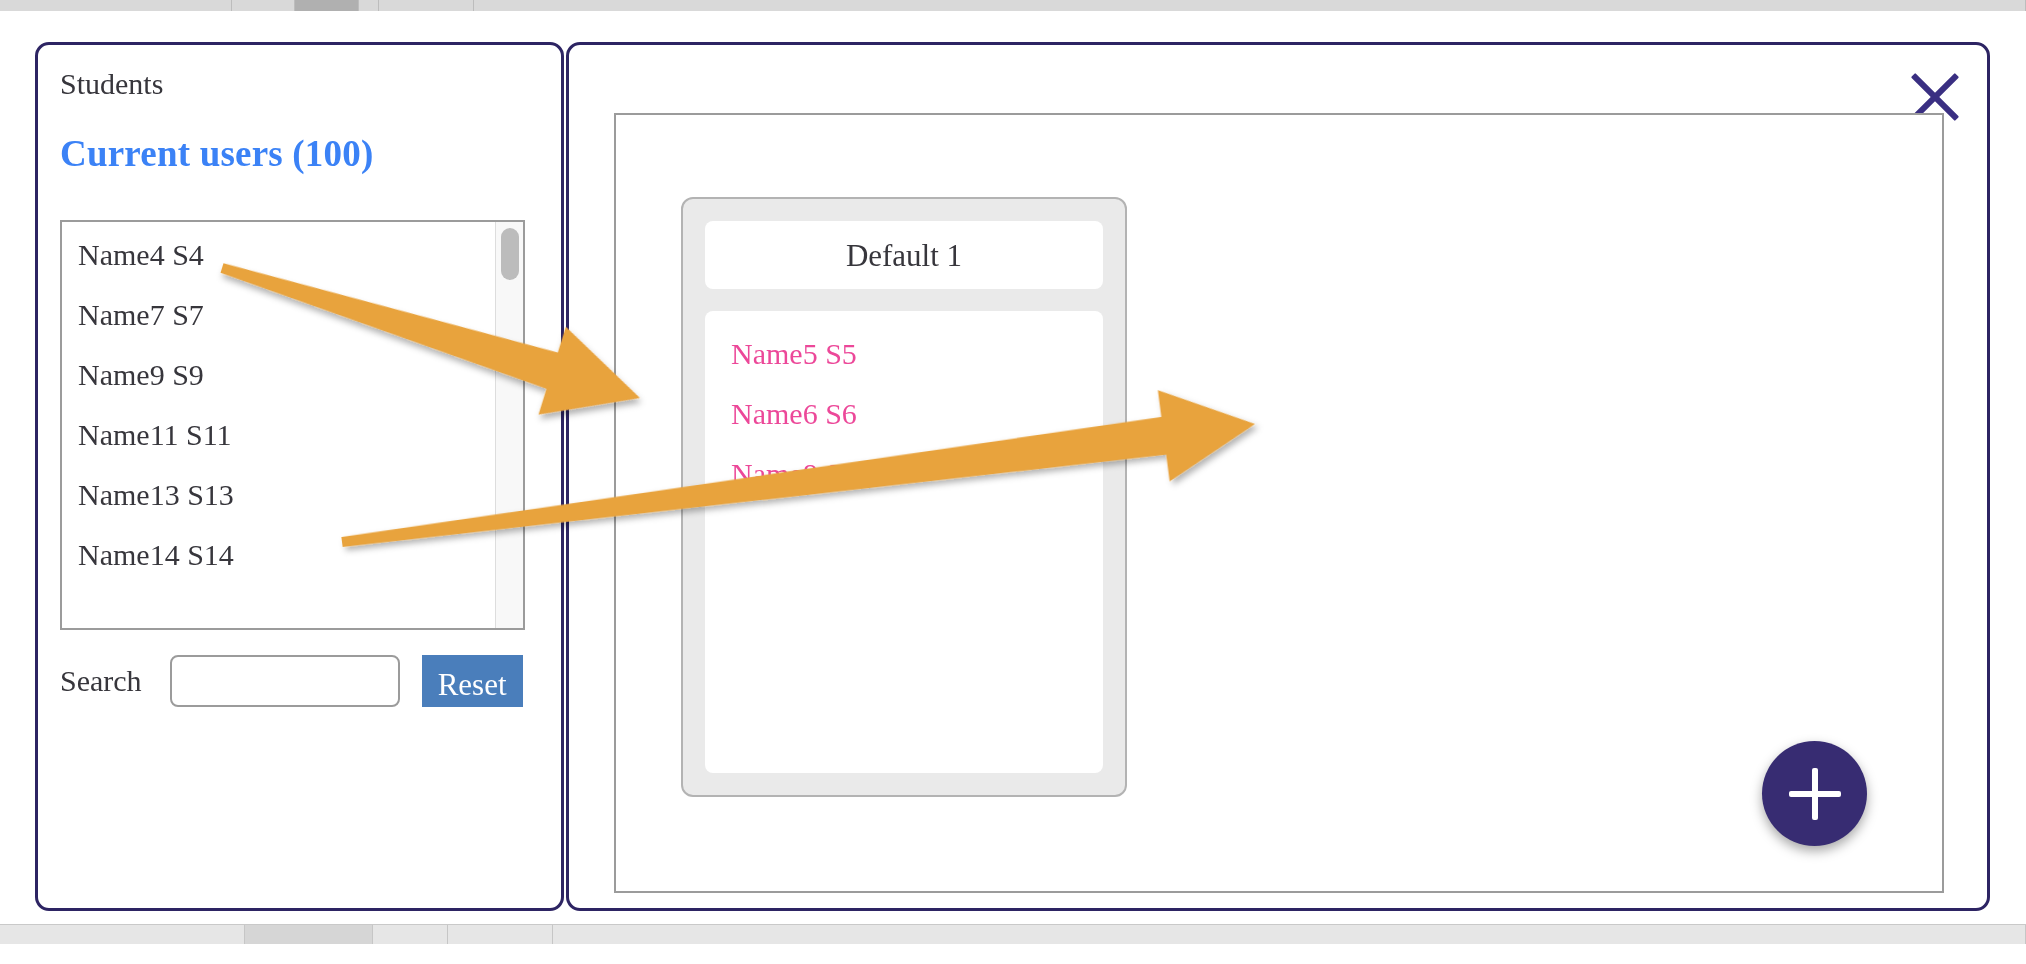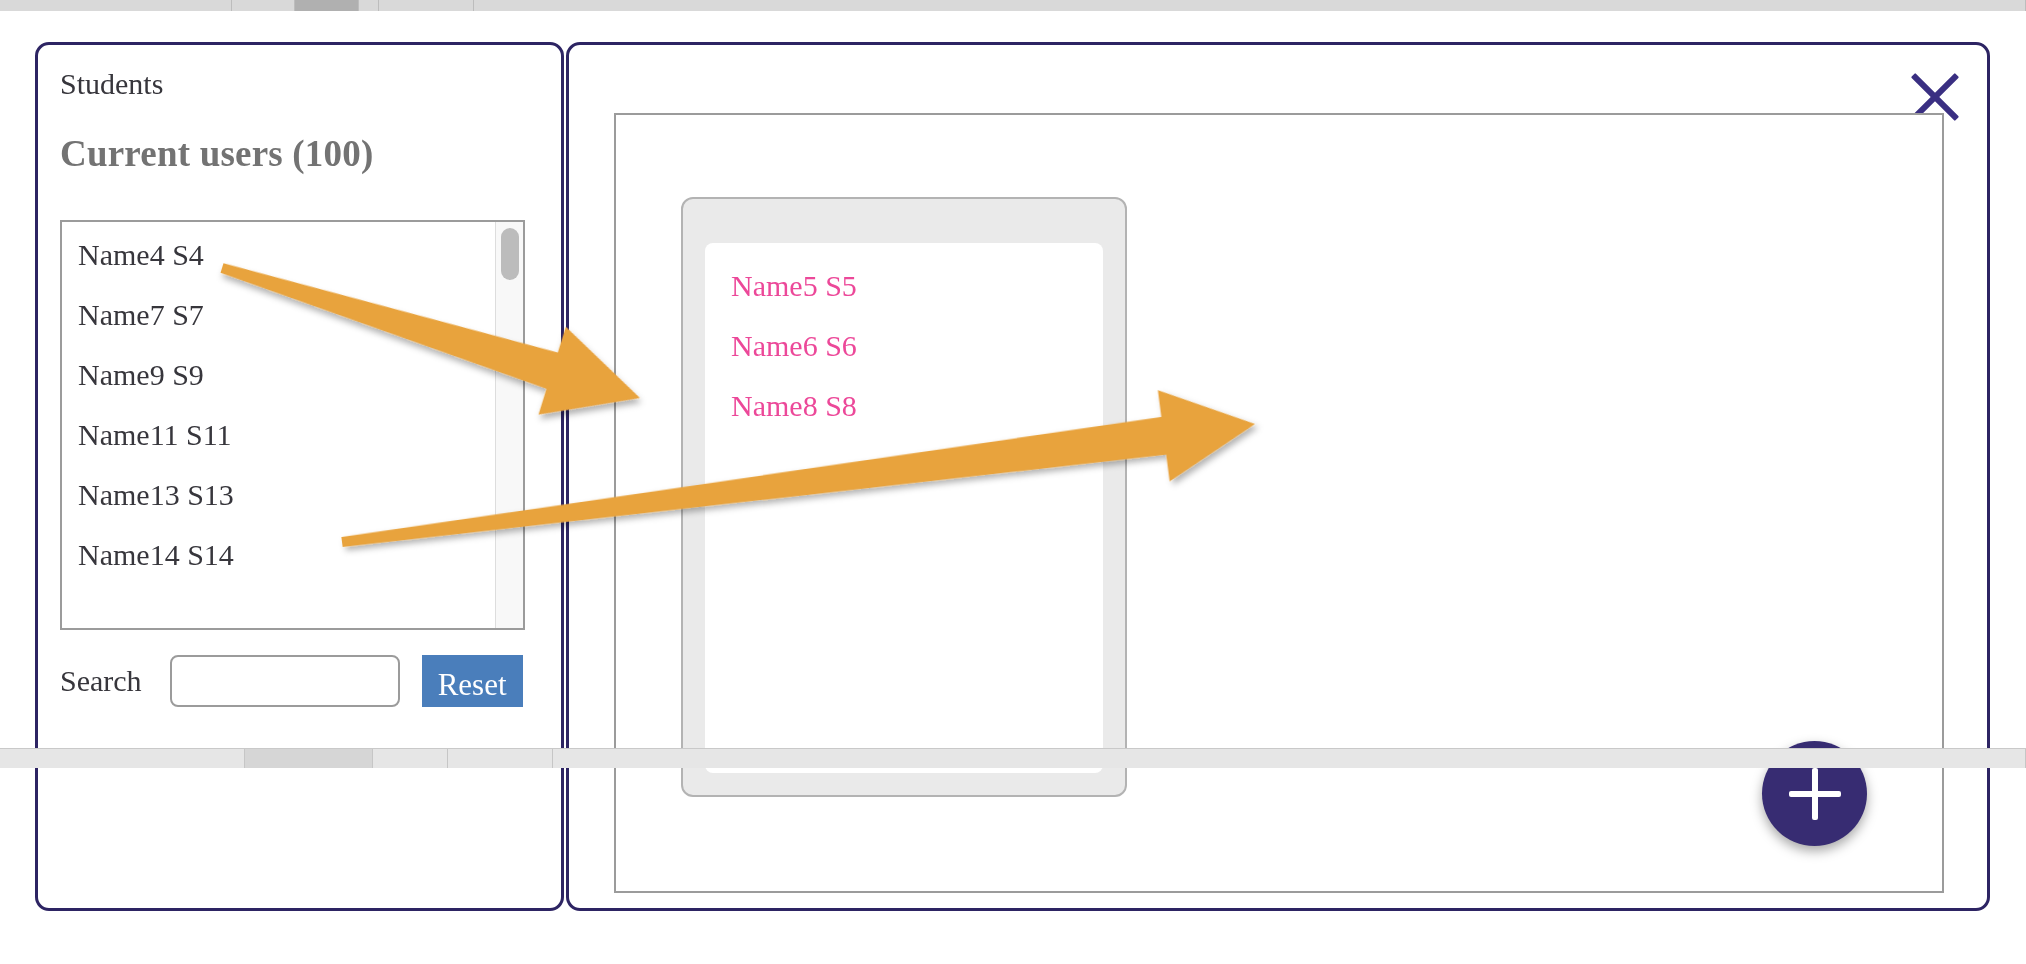--- a/index.html
+++ b/index.html
@@ -8,21 +8,21 @@
     width: 2026px;
     height: 964px;
     background: #ffffff;
     font-family: "Liberation Serif", "DejaVu Serif", serif;
     overflow: hidden;
   }
 
   #screen {
     position: relative;
     width: 2026px;
-    height: 768px;
+    height: 944px;
     background: #ffffff;
   }
 
   
   .chrome-top {
     position: absolute;
     top: 0; left: 0;
     width: 2026px; height: 11px;
     background: linear-gradient(#d4d4d4, #c9c9c9);
   }
@@ -72,21 +72,21 @@
     font-size: 30px;
     color: #37363c;
     line-height: 1;
   }
 
   .students-title {
     position: absolute;
     left: 22px; top: 90px;
     font-size: 37px;
     font-weight: bold;
-    color: #737373;
+    color: #3b82f6;
     line-height: 1;
     letter-spacing: .2px;
   }
 
   .users-listbox {
     position: absolute;
     left: 22px; top: 175px;
     width: 465px; height: 410px;
     border: 2px solid #9b9b9b;
     background: #ffffff;
@@ -314,20 +314,21 @@
   <div class="panel" id="groups-panel">
 
     <div class="close-icon">
       <span></span>
       <span></span>
     </div>
 
     <div class="groups-inner">
       <div class="group-cards" id="group-cards">
           <div class="group-card">
+            <div class="group-header">Default 1</div>
             <div class="group-body">
               <div class="group-member">Name5 S5</div>
               <div class="group-member">Name6 S6</div>
               <div class="group-member">Name8 S8</div>
             </div>
           </div>
         </div>
 
       <div class="fab">
         <span></span>

